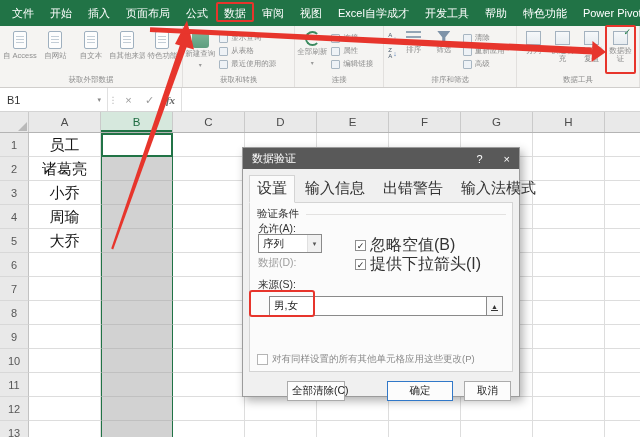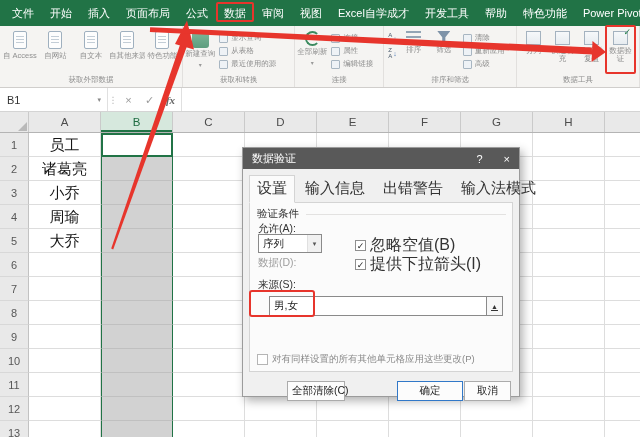--- a/index.html
+++ b/index.html
@@ -108,21 +108,21 @@
   .clab{font-size:16px;color:#333;white-space:nowrap;}
   .srcinput{position:absolute;left:19px;top:93px;width:224px;height:20px;background:#fff;border:1px solid #8a8a8a;display:flex;align-items:center;padding-left:4px;font-size:10.5px;color:#222;}
   .collapse{position:absolute;left:236px;top:93px;width:17px;height:20px;border:1px solid #8a8a8a;background:#f7f7f7;display:flex;align-items:center;justify-content:center;font-size:7px;color:#333;text-decoration:underline;}
   .srcanno{position:absolute;left:-1px;top:87px;width:66px;height:27px;border:2px solid var(--annotation-red);border-radius:3px;pointer-events:none;z-index:5;}
   .applyall{left:7px;top:150px;}
   .dim2{color:#8a8a8a;font-size:9.5px;}
   .dbtns{display:flex;align-items:center;margin:9px 6px 0 6px;padding-left:38px;}
   .dbtn{height:20px;font-size:10.5px;color:#222;background:#fcfcfc;border:1px solid #ababab;padding:0 4px;white-space:nowrap;}
   .clearall{width:58px;}
   .ok{margin-left:auto;width:66px;border:1.5px solid #3178c8;}
-  .cancel{margin-left:1px;margin-right:2px;width:47px;}
+  .cancel{margin-left:11px;margin-right:2px;width:47px;}
 
   
   .anno{position:absolute;left:0;top:0;z-index:50;pointer-events:none;}
 </style>
 </head>
 <body>
 
 <div class="app" data-name="excel-window">
 
   <div class="tabbar" data-name="ribbon-tab-bar">

